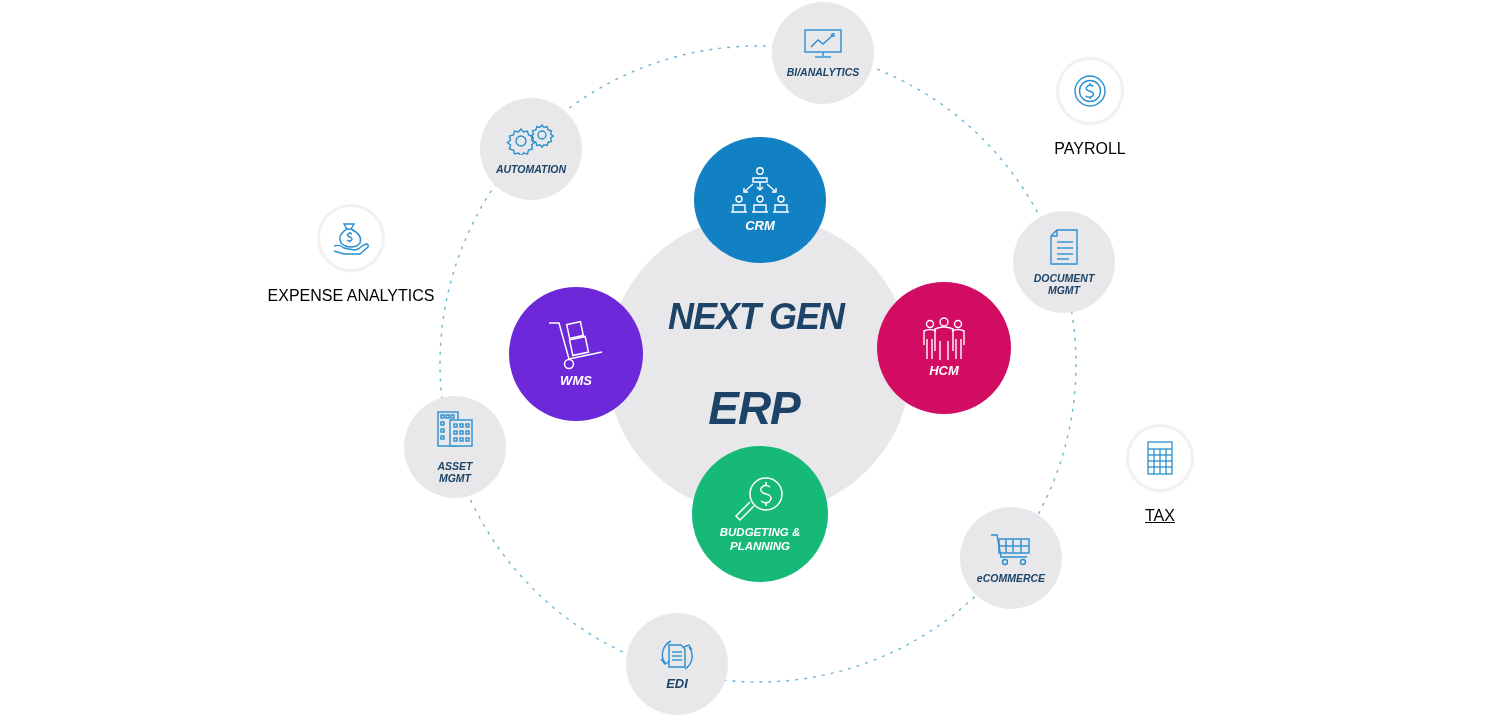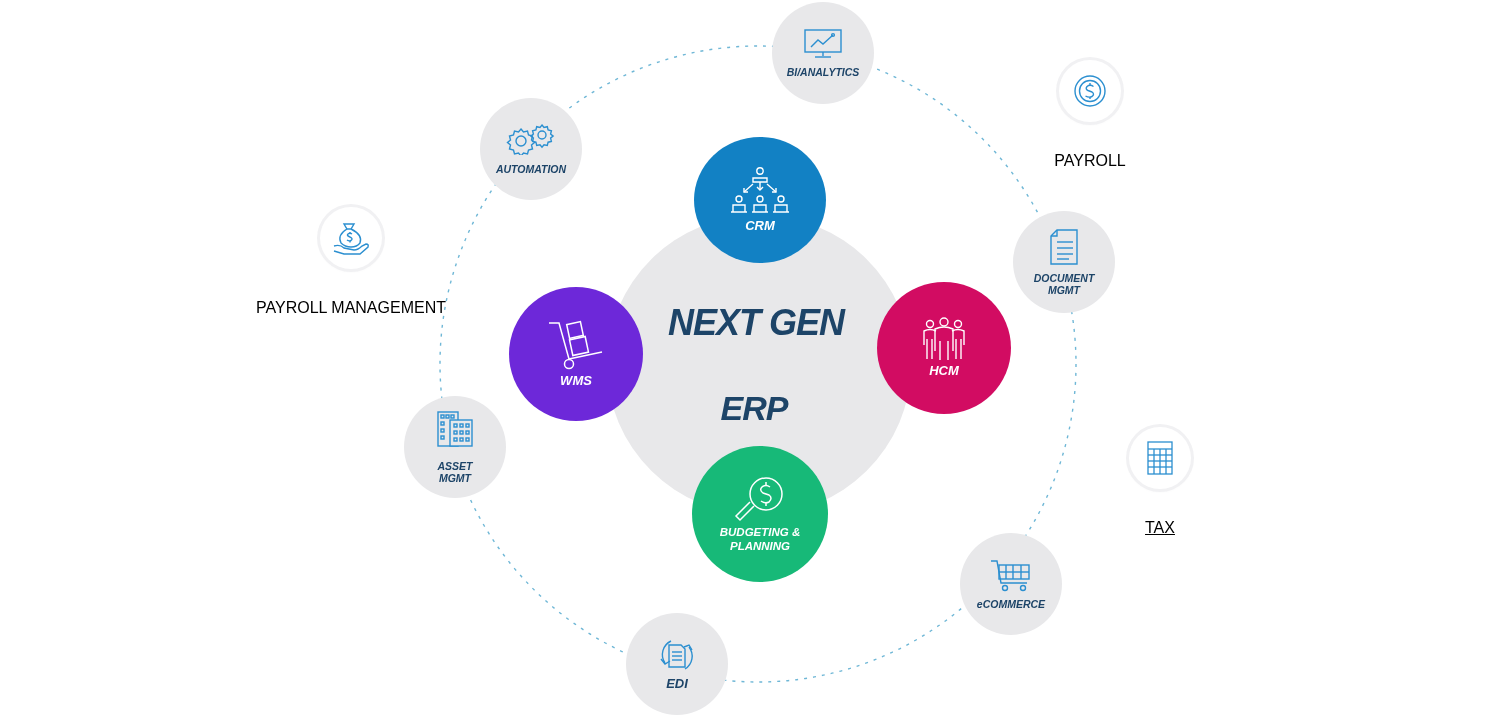--- a/index.html
+++ b/index.html
@@ -6,31 +6,31 @@
     body { width: 1500px; height: 715px; position: relative; overflow: hidden;
            font-family: "Liberation Sans", sans-serif; }
     .stage { position: absolute; left: 0; top: 0; width: 1500px; height: 715px; }
     svg.ring { position: absolute; left: 0; top: 0; }
     .node { position: absolute; border-radius: 50%; display: flex; flex-direction: column;
             align-items: center; justify-content: center; box-sizing: border-box; }
     .center { background: #e8e8ea; }
     .center .t1, .center .t2 { font-family: "Liberation Sans", sans-serif; font-weight: 700;
             font-style: italic; color: #1d4468; letter-spacing: -1px; line-height: 1; }
     .center .t1 { font-size: 36px; }
-    .center .t2 { font-size: 34px; margin-top: 6px; }
+    .center .t2 { font-size: 46px; margin-top: 6px; }
     .core .label { color: #ffffff; font-weight: 700; font-style: italic; font-size: 13px;
             text-align: center; line-height: 1.2; margin-top: 2px; }
     .sat { background: #e8e8ea; }
     .sat .label, .ext .label { color: #1d4468; font-weight: 700; font-style: italic; font-size: 10.5px;
             text-align: center; line-height: 1.15; text-transform: none; }
     .ext-wrap { position: absolute; display: flex; flex-direction: column; align-items: center; }
     .ext { width: 62px; height: 62px; border-radius: 50%; background: #ffffff;
            box-shadow: 0 0 0 3px #f1f1f3, 0 1px 4px rgba(0,0,0,0.08);
            display: flex; align-items: center; justify-content: center; }
-    .ext-wrap .label { margin-top: 30px; white-space: nowrap; text-align: center; }
+    .ext-wrap .label { margin-top: 18px; white-space: nowrap; text-align: center; }
     .icon { display: block; }
   </style>
 </head>
 <body>
 
 <div class="stage">
 
   <svg class="ring" width="1500" height="715">
     <circle cx="758" cy="364" r="318" fill="none" stroke="#6fb7d6" stroke-width="1.4" stroke-dasharray="3 6"></circle>
   </svg>
@@ -155,21 +155,21 @@
       <rect x="18" y="28" width="3" height="3"></rect>
         <rect x="24" y="28" width="3" height="3"></rect>
         <rect x="30" y="28" width="3" height="3"></rect>
     </svg>
     <div class="label" style="margin-top:12px;">
       <div>ASSET</div>
       <div>MGMT</div>
     </div>
   </div>
 
-  <div class="node sat" style="left:960px; top:533px; width:102px; height:102px;">
+  <div class="node sat" style="left:960px; top:507px; width:102px; height:102px;">
     <svg class="icon" width="42" height="34" viewBox="0 0 42 34" fill="none" stroke="#2b8fd0" stroke-width="1.4">
       <path d="M1 3 h6 l4 22 h26"></path>
       <rect x="9" y="7" width="30" height="14"></rect>
       <line x1="16" y1="7" x2="16" y2="21"></line>
         <line x1="23" y1="7" x2="23" y2="21"></line>
         <line x1="31" y1="7" x2="31" y2="21"></line>
       <line x1="9" y1="14" x2="39" y2="14"></line>
       <circle cx="15" cy="30" r="2.5"></circle>
         <circle cx="33" cy="30" r="2.5"></circle>
     </svg>
@@ -207,21 +207,21 @@
     <div class="ext">
       <svg class="icon" width="38" height="36" viewBox="0 0 38 36" fill="none" stroke="#2b8fd0" stroke-width="1.4">
         <path d="M12 4 h10 l-3 5 h-4 z"></path>
         <path d="M15 9 q-10 6 -6 14 q4 4 10 4 q6 0 9 -4 q3 -8 -9 -14"></path>
         <path d="M20 14 q-2 -1.5 -4 0 q-1.5 1.5 1 2.5 l2 1 q2 1.5 0 3 q-2 1 -4 -0.5"></path>
         <line x1="18" y1="12" x2="18" y2="13.5"></line>
           <line x1="18" y1="21" x2="18" y2="22.5"></line>
         <path d="M2 26 q6 -2 10 2 l10 2 q4 0 8 -4 l4 -2 q3 0 2 3 l-8 7 h-16 l-10 -3"></path>
       </svg>
     </div>
-    <div class="label">PAYROLL MANAGEMENT</div>
+    <div class="label">EXPENSE ANALYTICS</div>
   </div>
 
   <div class="ext-wrap" style="left:1110px; top:427px; width:100px;text-decoration:underline;">
     <div class="ext">
       <svg class="icon" width="26" height="34" viewBox="0 0 26 34" fill="none" stroke="#2b8fd0" stroke-width="1.3">
         <rect x="1" y="1" width="24" height="32"></rect>
           <line x1="1" y1="8" x2="25" y2="8"></line>
         <line x1="7" y1="8" x2="7" y2="33"></line>
           <line x1="13" y1="8" x2="13" y2="33"></line>
           <line x1="19" y1="8" x2="19" y2="33"></line>

